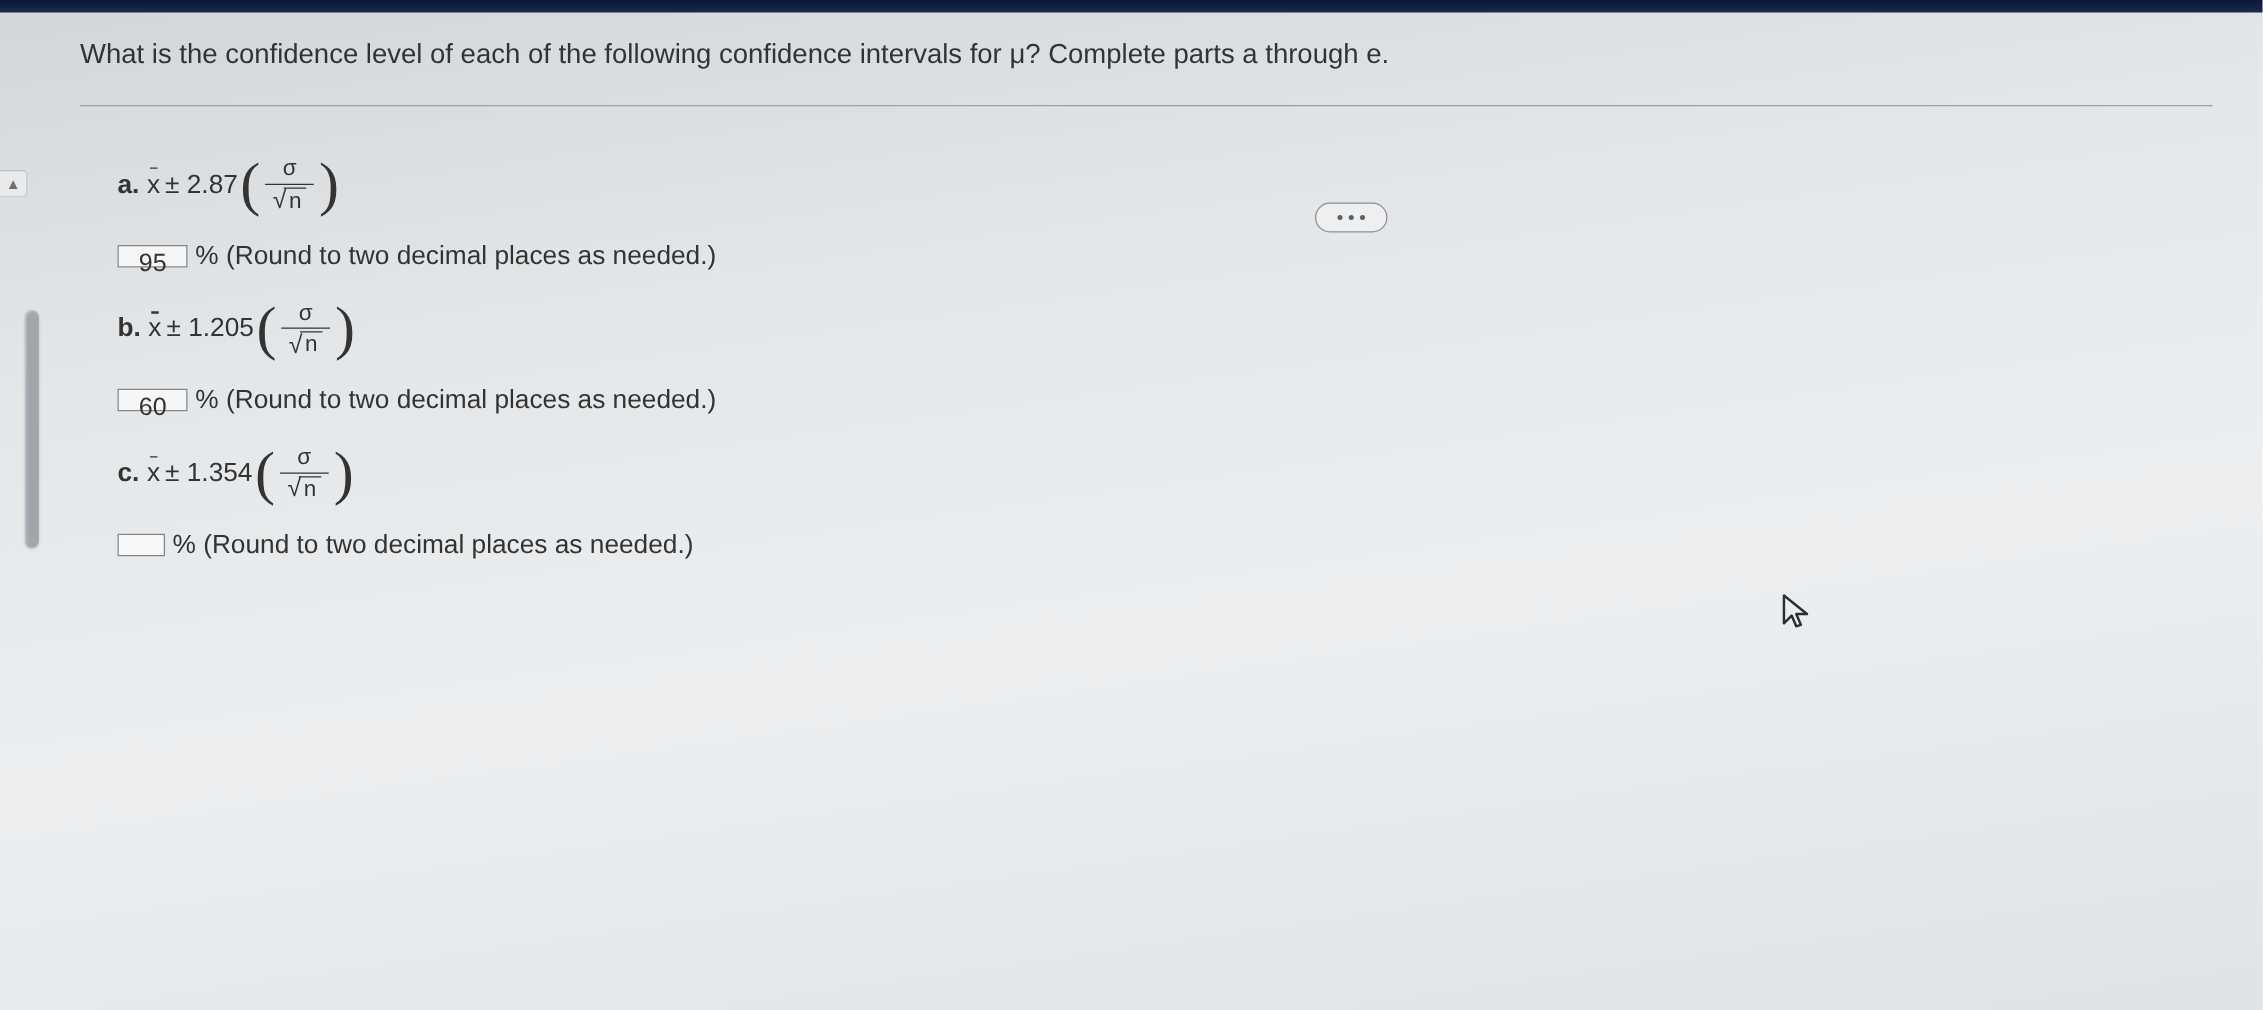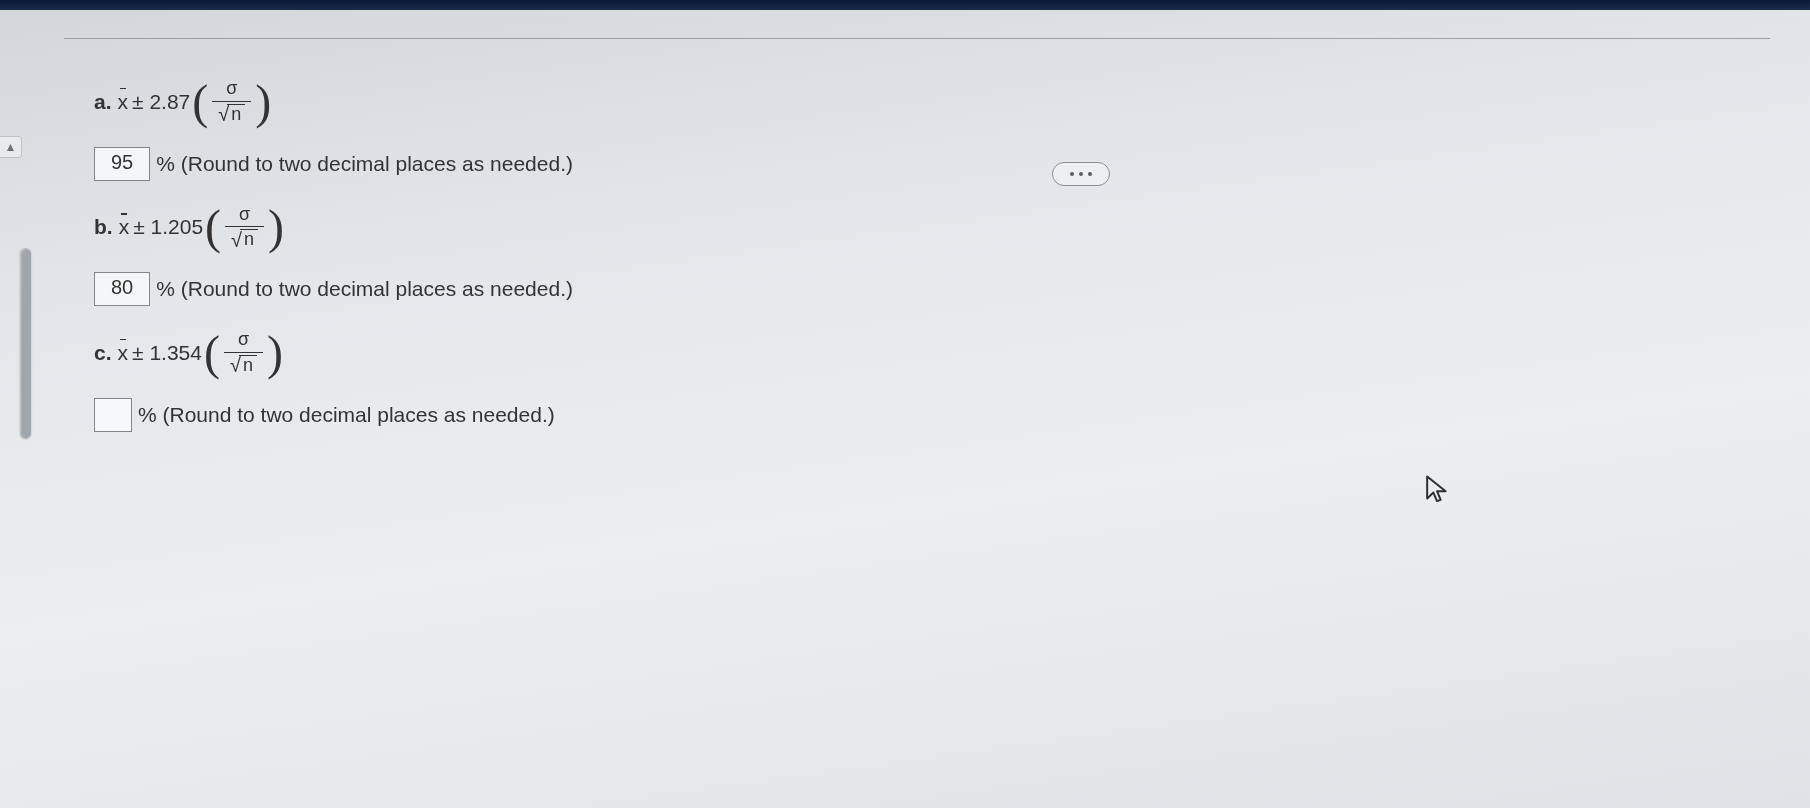--- a/index.html
+++ b/index.html
@@ -152,21 +152,21 @@
   }
   .answer-row {
     display: flex;
     align-items: center;
     gap: 6px;
     font-size: 21px;
     color: #333;
   }
   .answer-box {
     min-width: 38px;
-    height: 34px;
+    height: 18px;
     border: 1px solid #7f868c;
     background: #f4f6f7;
     text-align: center;
     font-size: 20px;
     line-height: 28px;
     padding: 0 16px;
   }
   .answer-box.empty { background: #f7f8f9; }
   .cursor-icon {
     position: absolute;
@@ -178,20 +178,21 @@
 </head>
 <body>
 
 <div class="topbar"></div>
 
 <div class="left-tab">▲</div>
 <div class="scroll-thumb"></div>
 
 <div class="content">
 
+  <p class="question">What is the confidence level of each of the following confidence intervals for μ? Complete parts a through e.</p>
 
 
   <hr class="divider">
 
   <div class="parts">
 
     <div class="part">
       <div class="formula-row">
         <span class="part-label">a.</span>
         <span class="xbar">x</span>
@@ -231,21 +232,21 @@
                 <span class="sqrt">
                   <span class="sqrt-sym">√</span>
                   <span class="sqrt-arg">n</span>
                 </span>
               </span>
           </span>
           <span class="rparen">)</span>
         </span>
       </div>
       <div class="answer-row">
-        <span class="answer-box">80</span>
+        <span class="answer-box">60</span>
         <span>% (Round to two decimal places as needed.)</span>
       </div>
     </div>
 
     <div class="part">
       <div class="formula-row">
         <span class="part-label">c.</span>
         <span class="xbar">x</span>
         <span>±&nbsp;</span>
         <span>1.354</span>

